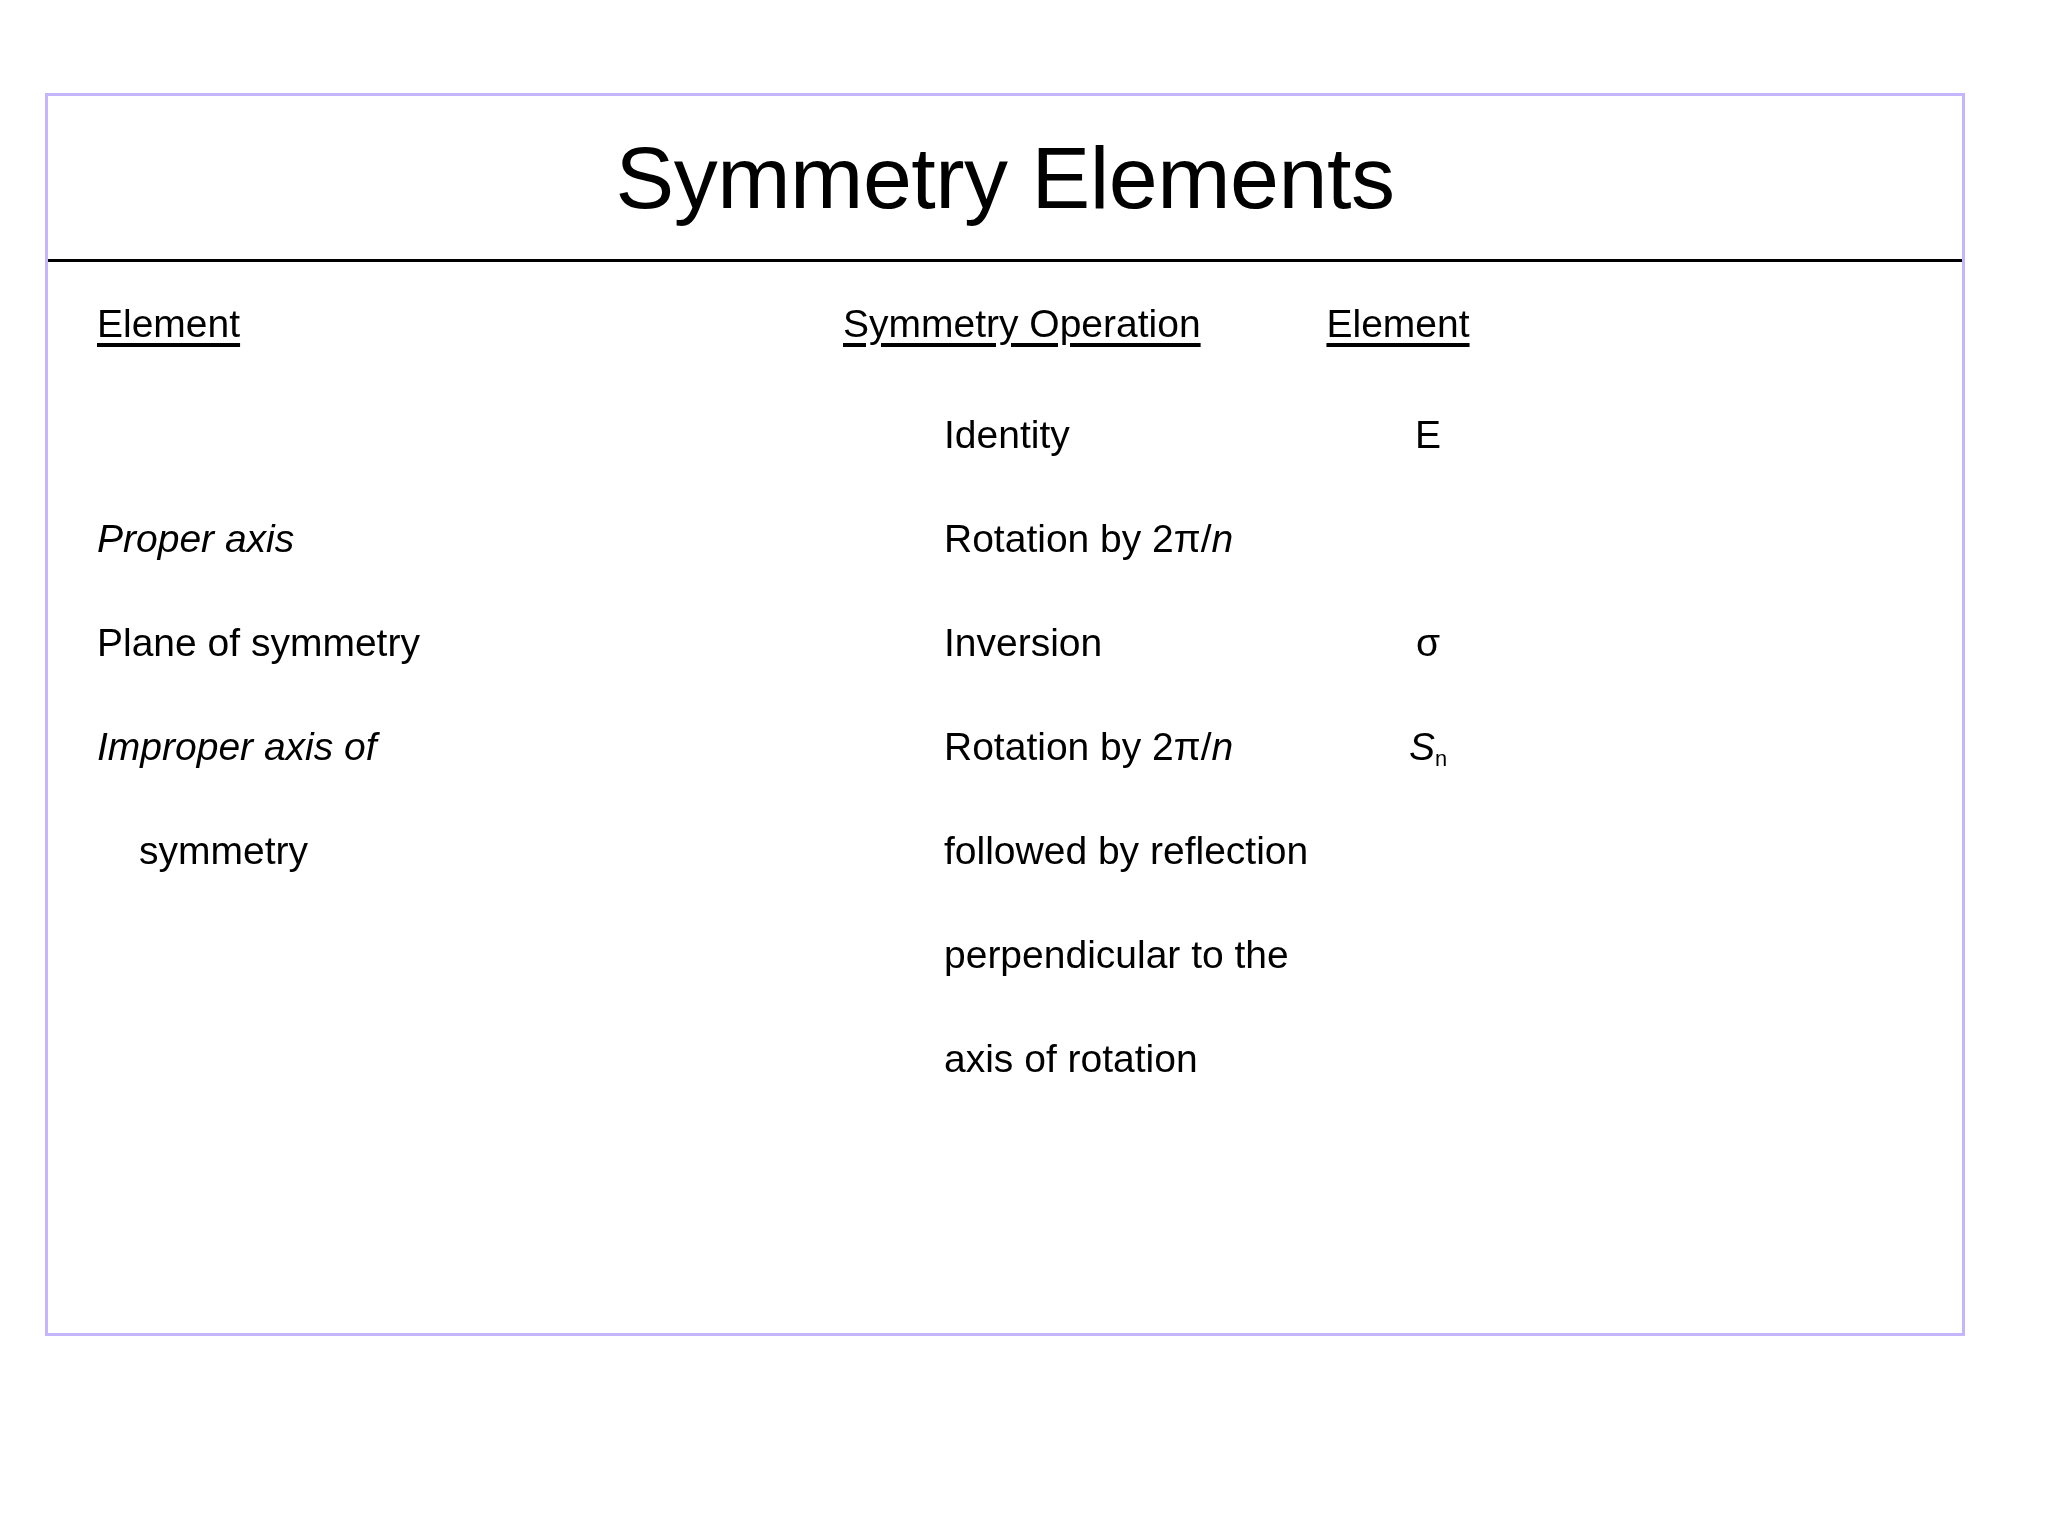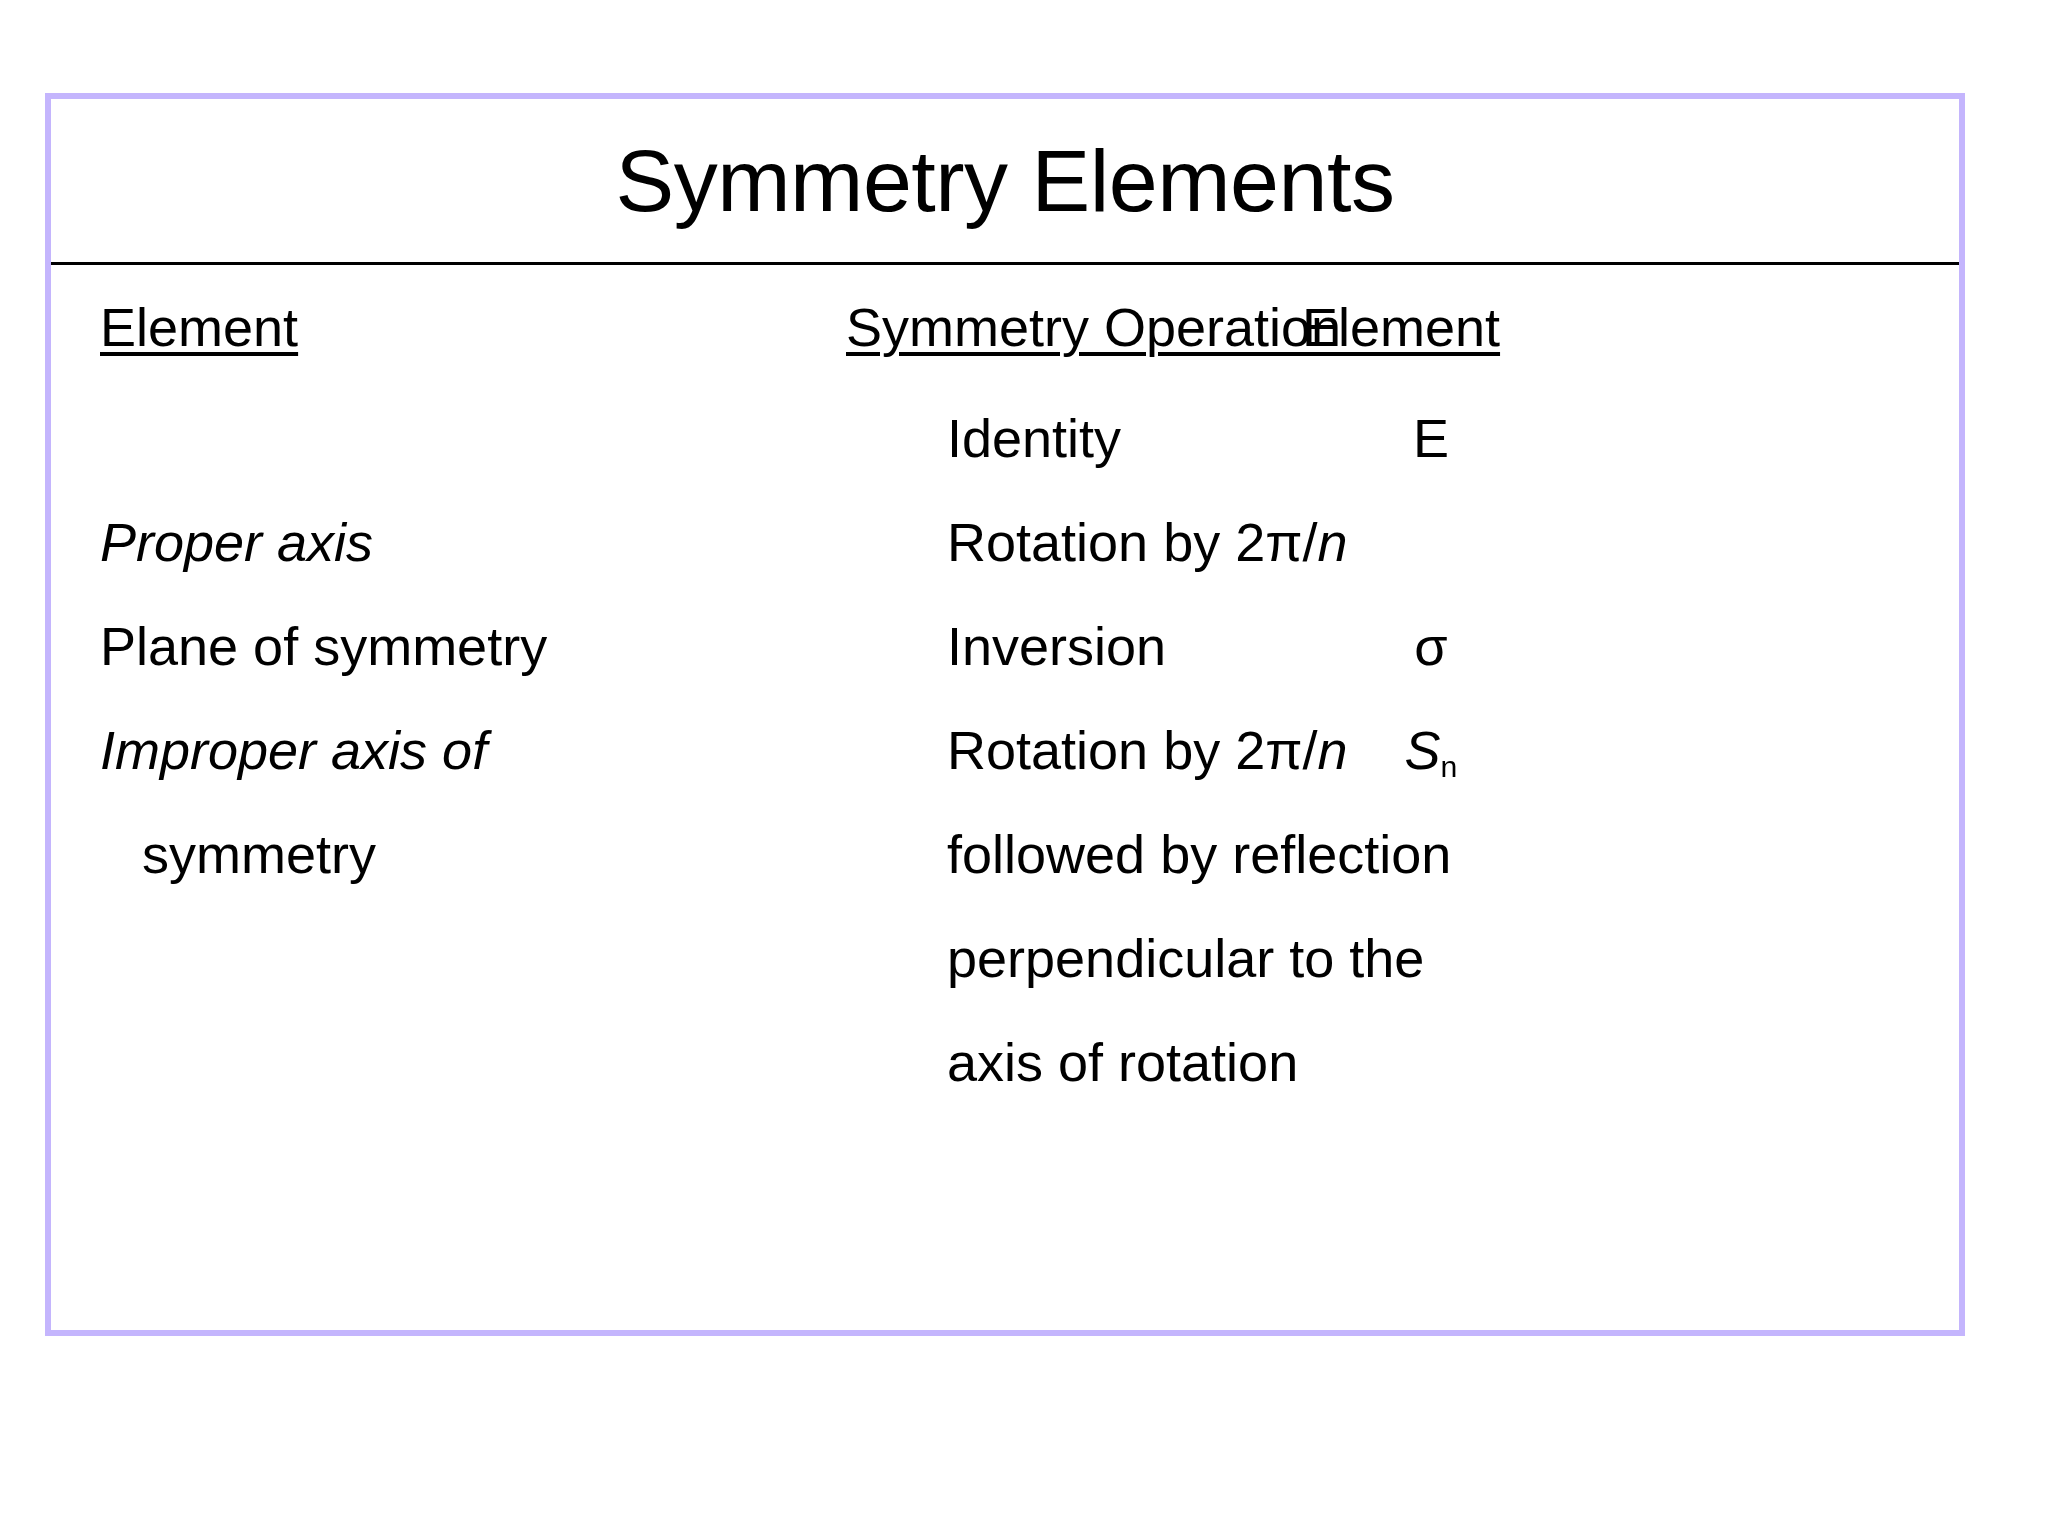--- a/index.html
+++ b/index.html
@@ -15,21 +15,21 @@
     overflow: hidden;
   }
 
   
   #slide {
     position: absolute;
     left: 45px;
     top: 93px;
     width: 1920px;
     height: 1243px;
-    border: 6px solid #c4b5fd;
+    border: 3px solid #c4b5fd;
     box-sizing: border-box;
     background: #ffffff;
   }
 
   
   #title-band {
     position: absolute;
     left: 0;
     top: 0;
     width: 100%;
@@ -59,21 +59,21 @@
   }
 
   
   .row {
     position: relative;
     height: 104px;
   }
   .cell {
     position: absolute;
     top: 0;
-    font-size: 54px;
+    font-size: 39px;
     line-height: 104px;
     white-space: nowrap;
   }
   .col-element   { left: 49px; }
   .col-operation { left: 880px; }
   .col-symbol    { left: 1270px; width: 220px; text-align: center; }
 
   .italic { font-style: italic; }
   .underline {
     text-decoration: underline;

